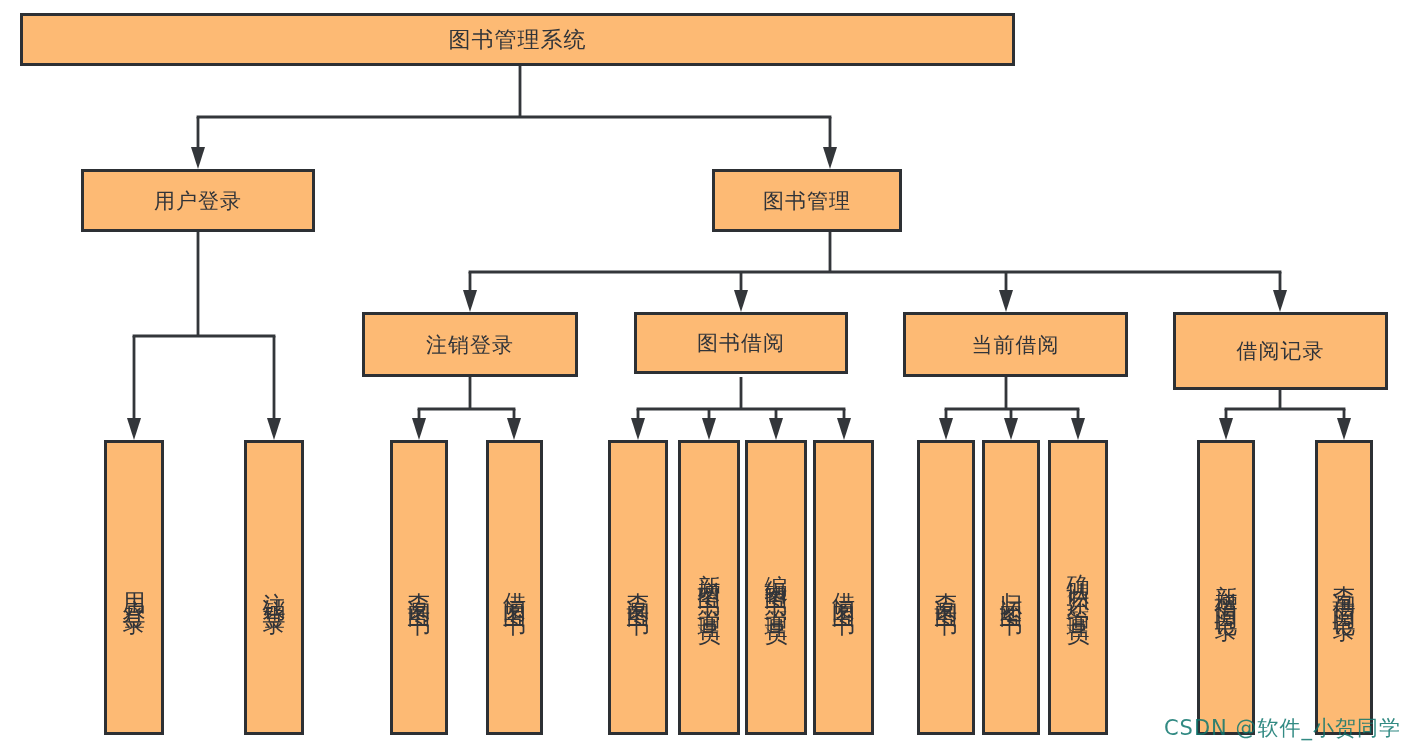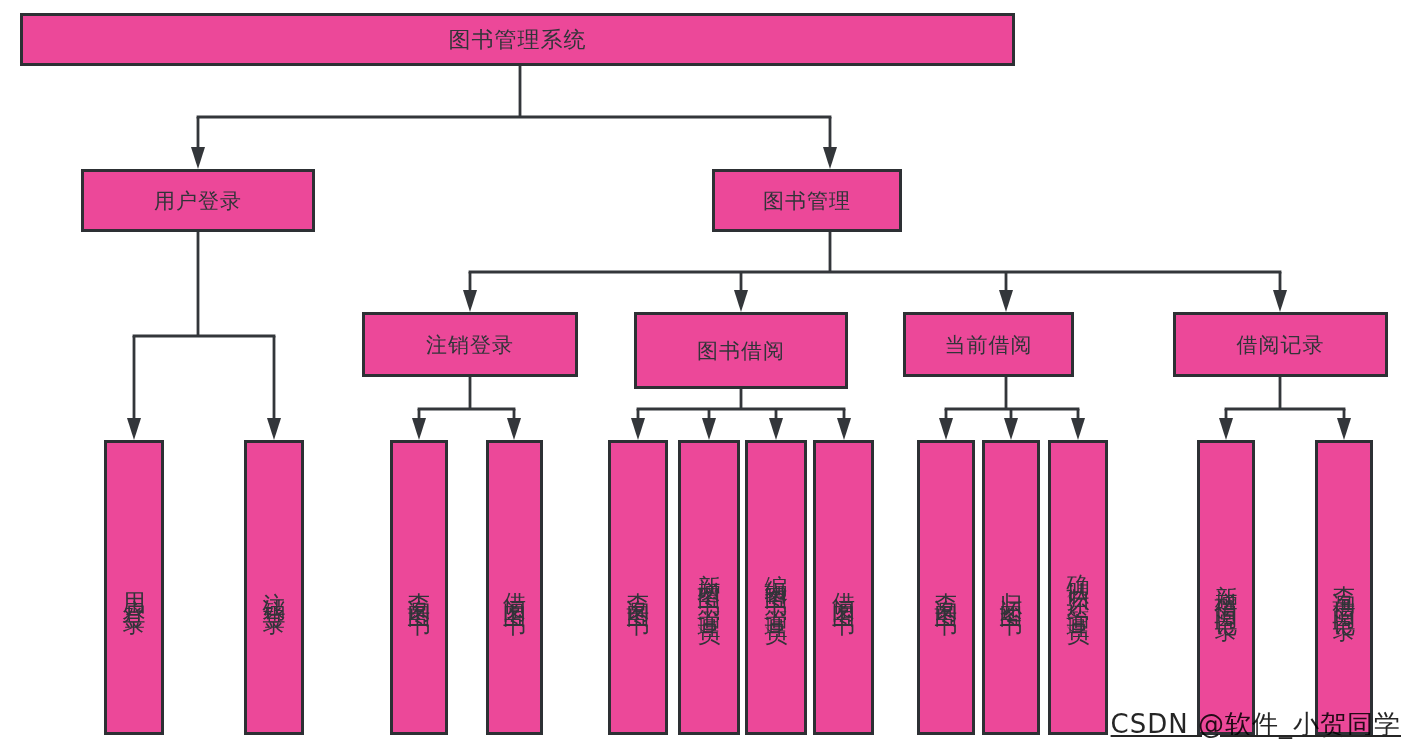--- a/index.html
+++ b/index.html
@@ -3,37 +3,37 @@
 <meta charset="utf-8">
 <style>
   html,body{margin:0;padding:0;background:#ffffff;}
   body{
     width:1405px;height:747px;position:relative;overflow:hidden;
     font-family:"DejaVu Sans","Liberation Sans",sans-serif;
   }
   #stage{position:absolute;left:0;top:0;width:1405px;height:747px;}
   #connectors{position:absolute;left:0;top:0;width:1405px;height:747px;z-index:1;}
   .box{
-    position:absolute;box-sizing:border-box;background:#ec4899;
+    position:absolute;box-sizing:border-box;background:#fdba74;
     border:3px solid #2d3034;display:flex;align-items:center;justify-content:center;
     z-index:2;
   }
   .box .lbl{
     color:#313439;font-size:21px;letter-spacing:1px;white-space:nowrap;
   }
   .box.root .lbl{font-size:22px;}
   .box.leaf{align-items:center;justify-content:center;}
   .box.leaf .lbl{
     writing-mode:vertical-rl;text-orientation:mixed;
     font-size:23px;letter-spacing:7px;line-height:1;white-space:nowrap;
     max-height:283px;
   }
   #watermark{
     position:absolute;right:4px;bottom:5px;z-index:3;
-    color:#000000;opacity:0.85;font-size:26px;letter-spacing:1px;text-decoration:underline;
+    color:#0f766e;opacity:0.85;font-size:21px;letter-spacing:1px;
   }
 </style>
 </head>
 <body>
 
 <div id="stage">
 
   <svg id="connectors" viewBox="0 0 1405 747" xmlns="http://www.w3.org/2000/svg">
       <line x1="520" y1="66" x2="520" y2="117" stroke="#33363a" stroke-width="2.8"></line>
       <line x1="198" y1="232" x2="198" y2="336" stroke="#33363a" stroke-width="2.8"></line>
@@ -96,27 +96,27 @@
   <div class="box" style="left:81px;top:169px;width:234px;height:63px">
     <span class="lbl">用户登录</span>
   </div>
   <div class="box" style="left:712px;top:169px;width:190px;height:63px">
     <span class="lbl">图书管理</span>
   </div>
 
   <div class="box" style="left:362px;top:312px;width:216px;height:65px">
     <span class="lbl">注销登录</span>
   </div>
-  <div class="box" style="left:634px;top:312px;width:214px;height:77px">
+  <div class="box" style="left:634px;top:312px;width:214px;height:62px">
     <span class="lbl">图书借阅</span>
   </div>
-  <div class="box" style="left:903px;top:312px;width:171px;height:65px">
+  <div class="box" style="left:903px;top:312px;width:225px;height:65px">
     <span class="lbl">当前借阅</span>
   </div>
-  <div class="box" style="left:1173px;top:312px;width:215px;height:65px">
+  <div class="box" style="left:1173px;top:312px;width:215px;height:78px">
     <span class="lbl">借阅记录</span>
   </div>
 
   <div class="box leaf" style="left:104px;top:440px;width:60px;height:295px">
     <span class="lbl">用户登录</span>
   </div>
   <div class="box leaf" style="left:244px;top:440px;width:60px;height:295px">
     <span class="lbl">注销登录</span>
   </div>
 

